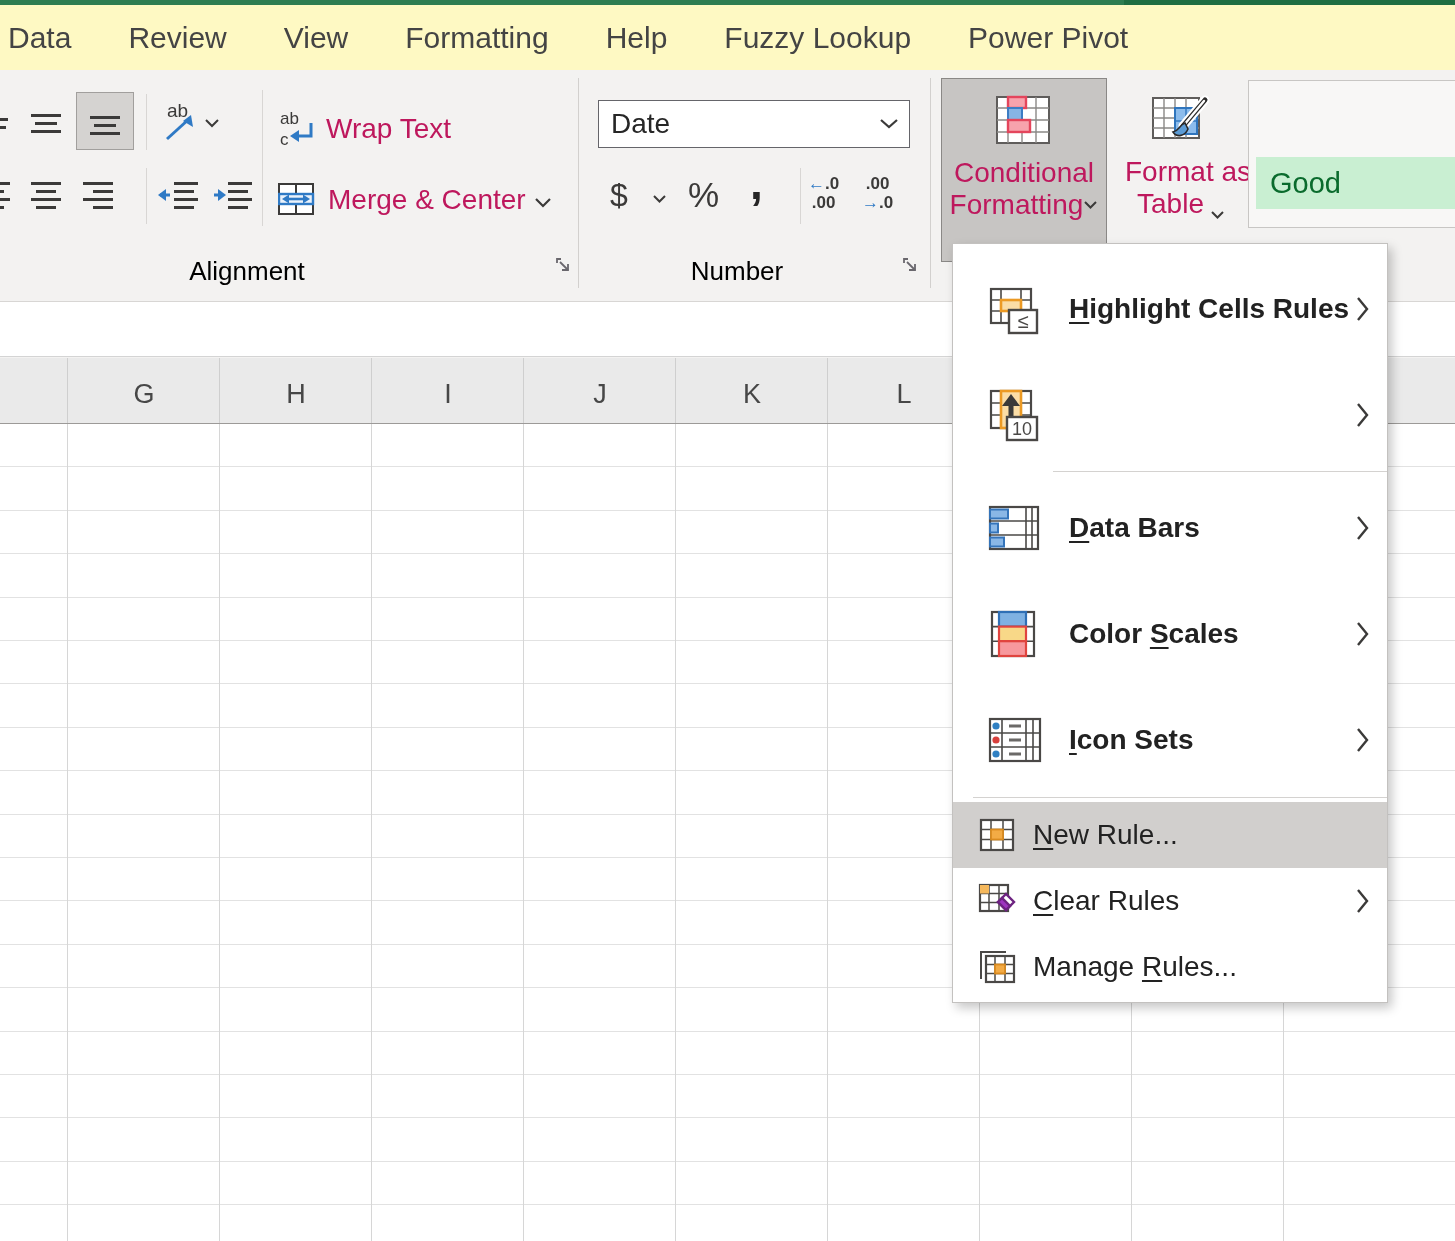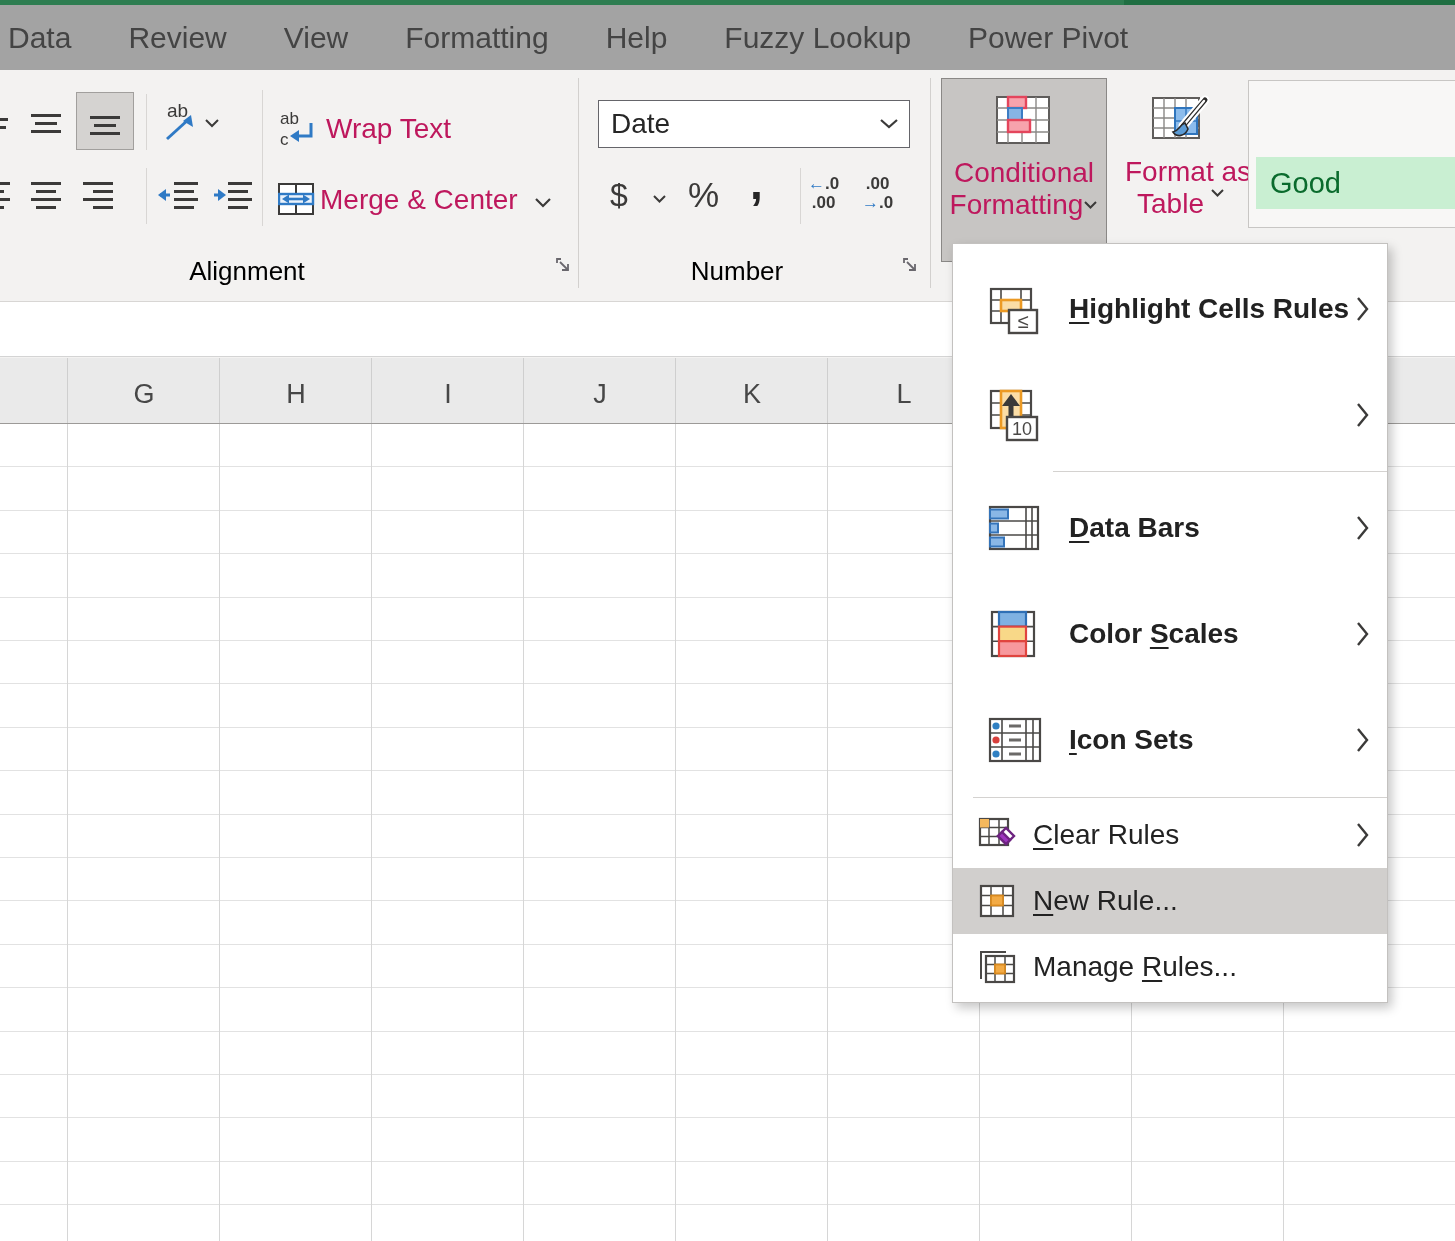--- a/index.html
+++ b/index.html
@@ -6,21 +6,21 @@
   body{width:1455px;height:1241px;overflow:hidden;position:relative;
        font-family:"Liberation Sans",sans-serif;background:#f3f2f1;}
   .abs{position:absolute;}
   u{text-decoration:underline;text-underline-offset:4px;}
 
   
   .green-l{left:0;top:0;width:1124px;height:5px;background:#2e7d51;}
   .green-r{left:1124px;top:0;width:331px;height:9px;background:#1f6e42;}
 
   
-  .tabrow{left:0;top:5px;width:1455px;height:65px;background:#a3a3a3;
+  .tabrow{left:0;top:5px;width:1455px;height:65px;background:#fef9c3;
           display:flex;align-items:center;gap:57px;padding-left:8px;box-sizing:border-box;}
   .tab{font-size:30px;color:#444;white-space:nowrap;cursor:default;}
 
   
   .ribbon{left:0;top:70px;width:1455px;height:232px;background:#f3f2f1;
           border-bottom:1px solid #d8d6d4;box-sizing:border-box;}
   .gdiv{width:1px;background:#d2d0ce;}
   .minidiv{width:1px;background:#d8d6d4;}
   .grouplabel{font-size:26px;color:#000000;text-align:center;}
   .rbtext{font-size:28px;color:#be185d;white-space:nowrap;}
@@ -176,21 +176,21 @@
   <div class="abs" style="left:278px;top:36px;height:46px;display:flex;align-items:center;gap:8px">
     <svg width="40" height="44">
       <text x="2" y="17" font-size="17" fill="#3b3a39">ab</text>
       <text x="2" y="38" font-size="17" fill="#3b3a39">c</text>
       <path d="M33 16 V29 H20" stroke="#2f7ac5" stroke-width="3" fill="none"></path>
       <polygon points="12,29 21,23 21,35" fill="#2f7ac5"></polygon>
     </svg>
     <span class="rbtext">Wrap Text</span>
   </div>
 
-  <div class="abs" style="left:278px;top:108px;height:44px;display:flex;align-items:center;gap:4px">
+  <div class="abs" style="left:278px;top:108px;height:44px;display:flex;align-items:center;gap:12px">
     <svg width="38" height="34">
       <rect x="1" y="1" width="34" height="30" fill="#fff" stroke="#3b3a39" stroke-width="2"></rect>
       <line x1="18" y1="1" x2="18" y2="11" stroke="#3b3a39" stroke-width="2"></line>
       <line x1="18" y1="21" x2="18" y2="31" stroke="#3b3a39" stroke-width="2"></line>
       <rect x="1" y="11" width="34" height="10" fill="#eaf2fb" stroke="#2f7ac5" stroke-width="2.4"></rect>
       <line x1="9" y1="16" x2="27" y2="16" stroke="#2f7ac5" stroke-width="2.6"></line>
       <polygon points="4,16 11,11.5 11,20.5" fill="#2f7ac5"></polygon>
       <polygon points="32,16 25,11.5 25,20.5" fill="#2f7ac5"></polygon>
     </svg>
     <span class="rbtext">Merge &amp; Center</span>
@@ -283,21 +283,21 @@
       <line x1="2" y1="34" x2="48" y2="34" stroke="#8a8886" stroke-width="1.4"></line>
       <rect x="24" y="14" width="22" height="26" fill="#8cbcec" stroke="#2f75bd" stroke-width="2"></rect>
       <line x1="35" y1="14" x2="35" y2="40" stroke="#2f75bd" stroke-width="1.4"></line>
       <line x1="24" y1="27" x2="46" y2="27" stroke="#2f75bd" stroke-width="1.4"></line>
       <line x1="54" y1="6" x2="32" y2="32" stroke="#fff" stroke-width="9" stroke-linecap="round"></line>
       <line x1="54" y1="6" x2="32" y2="32" stroke="#2b2a29" stroke-width="5" stroke-linecap="round"></line>
       <line x1="53" y1="7" x2="33" y2="31" stroke="#fff" stroke-width="2.4" stroke-linecap="round"></line>
       <path d="M34 29 C28 31 28 37 22 38 C26 44 34 42 37 35 Z" fill="#5b9bd5" stroke="#2b2a29" stroke-width="1.6"></path>
     </svg>
     <div class="rbtext" style="margin-top:4px">Format as</div>
-    <div class="rbtext" style="display:flex;align-items:flex-start;justify-content:center;gap:6px">
+    <div class="rbtext" style="display:flex;align-items:flex-end;justify-content:center;gap:6px">
       <span>Table</span>
       <svg width="15" height="10">
           <path d="M2 2 L7.5 7.5 L13 2" stroke="#3b3a39" stroke-width="2" fill="none"></path>
         </svg>
     </div>
   </div>
 
   <div class="abs stylesframe" style="left:1248px;top:10px;width:210px;height:148px"></div>
   <div class="abs stylegood" style="left:1256px;top:87px;width:199px;height:52px">
     <span>Good</span>
@@ -411,53 +411,53 @@
       </svg>
     </span>
     <span class="mlabel"><u>I</u>con Sets</span>
     <svg class="mchev" width="16" height="28">
         <path d="M3 3 L12 14 L3 25" stroke="#3b3a39" stroke-width="2.4" fill="none"></path>
       </svg>
   </div>
 
   <div class="msep2"></div>
 
+  <div class="mitem small hl">
+    <span class="micon">
+      <svg width="36" height="36">
+        <rect x="2" y="3" width="32" height="30" fill="#fff" stroke="#4a4846" stroke-width="2.2"></rect>
+        <line x1="12" y1="3" x2="12" y2="33" stroke="#4a4846" stroke-width="1.5"></line>
+        <line x1="24" y1="3" x2="24" y2="33" stroke="#4a4846" stroke-width="1.5"></line>
+        <line x1="2" y1="12.5" x2="34" y2="12.5" stroke="#4a4846" stroke-width="1.5"></line>
+        <line x1="2" y1="22.5" x2="34" y2="22.5" stroke="#4a4846" stroke-width="1.5"></line>
+        <rect x="12" y="12.5" width="12" height="10" fill="#f3ab45" stroke="#d98a1e" stroke-width="1.8"></rect>
+      </svg>
+    </span>
+    <span class="mlabel"><u>N</u>ew Rule...</span>
+  </div>
+
   <div class="mitem small">
     <span class="micon">
       <svg width="38" height="38">
         <rect x="2" y="3" width="28" height="26" fill="#fff" stroke="#4a4846" stroke-width="2.2"></rect>
         <line x1="11" y1="3" x2="11" y2="29" stroke="#4a4846" stroke-width="1.5"></line>
         <line x1="21" y1="3" x2="21" y2="29" stroke="#4a4846" stroke-width="1.5"></line>
         <line x1="2" y1="11.5" x2="30" y2="11.5" stroke="#4a4846" stroke-width="1.5"></line>
         <line x1="2" y1="20.5" x2="30" y2="20.5" stroke="#4a4846" stroke-width="1.5"></line>
         <rect x="2" y="3" width="9" height="8.5" fill="#f5b85c"></rect>
         <polygon points="20,20 28,12 36,20 28,28" fill="#fff" stroke="#6d2380" stroke-width="2.4"></polygon>
         <polygon points="20,20 24,16 32,24 28,28" fill="#9e34bf" stroke="#6d2380" stroke-width="2.4"></polygon>
       </svg>
     </span>
     <span class="mlabel"><u>C</u>lear Rules</span>
     <svg class="mchev" width="16" height="28">
         <path d="M3 3 L12 14 L3 25" stroke="#3b3a39" stroke-width="2.4" fill="none"></path>
       </svg>
   </div>
 
-  <div class="mitem small hl">
-    <span class="micon">
-      <svg width="36" height="36">
-        <rect x="2" y="3" width="32" height="30" fill="#fff" stroke="#4a4846" stroke-width="2.2"></rect>
-        <line x1="12" y1="3" x2="12" y2="33" stroke="#4a4846" stroke-width="1.5"></line>
-        <line x1="24" y1="3" x2="24" y2="33" stroke="#4a4846" stroke-width="1.5"></line>
-        <line x1="2" y1="12.5" x2="34" y2="12.5" stroke="#4a4846" stroke-width="1.5"></line>
-        <line x1="2" y1="22.5" x2="34" y2="22.5" stroke="#4a4846" stroke-width="1.5"></line>
-        <rect x="12" y="12.5" width="12" height="10" fill="#f3ab45" stroke="#d98a1e" stroke-width="1.8"></rect>
-      </svg>
-    </span>
-    <span class="mlabel"><u>N</u>ew Rule...</span>
-  </div>
-
   <div class="mitem small">
     <span class="micon">
       <svg width="38" height="38">
         <path d="M3 31 V4 H28" stroke="#4a4846" stroke-width="2" fill="none"></path>
         <rect x="8" y="8" width="28" height="26" fill="#fff" stroke="#4a4846" stroke-width="2.2"></rect>
         <line x1="17" y1="8" x2="17" y2="34" stroke="#4a4846" stroke-width="1.5"></line>
         <line x1="27" y1="8" x2="27" y2="34" stroke="#4a4846" stroke-width="1.5"></line>
         <line x1="8" y1="16.5" x2="36" y2="16.5" stroke="#4a4846" stroke-width="1.5"></line>
         <line x1="8" y1="25.5" x2="36" y2="25.5" stroke="#4a4846" stroke-width="1.5"></line>
         <rect x="17" y="16.5" width="10" height="9" fill="#f3ab45" stroke="#d98a1e" stroke-width="1.8"></rect>

